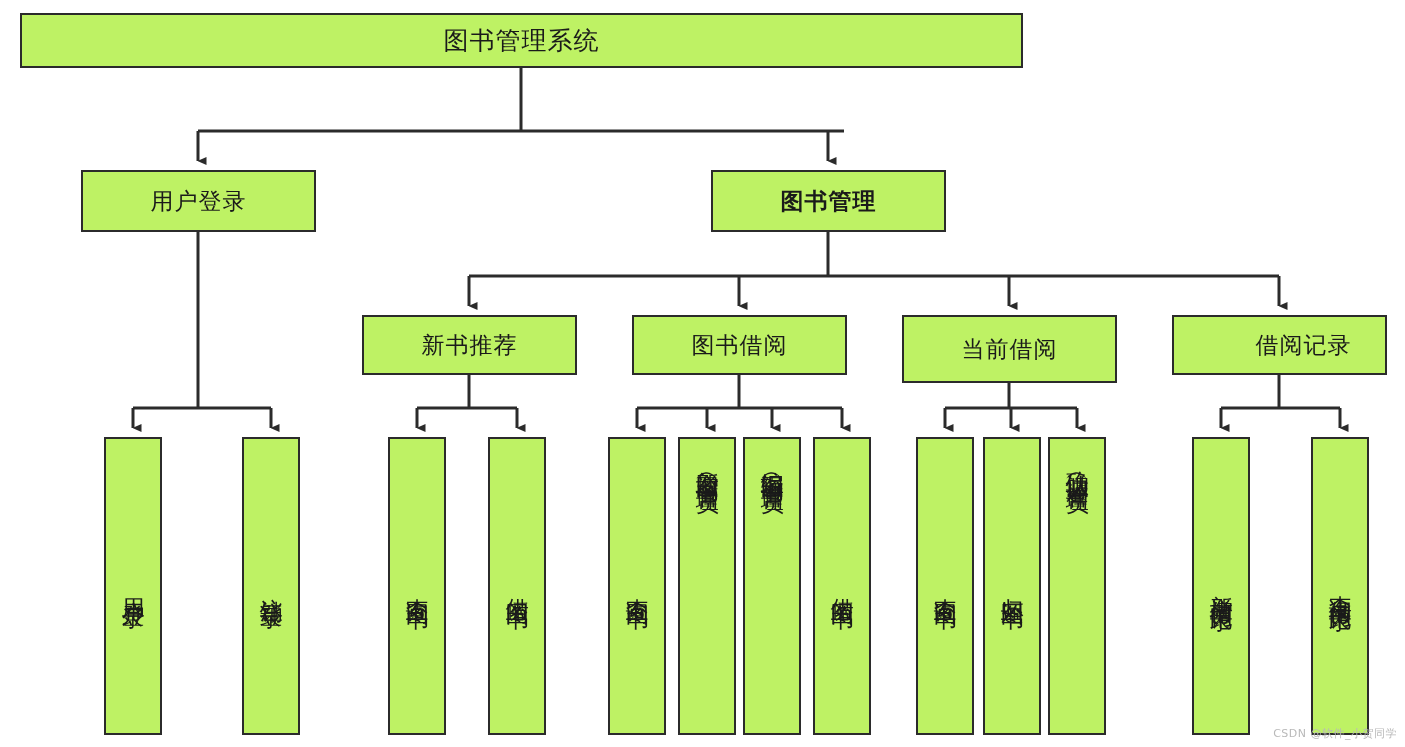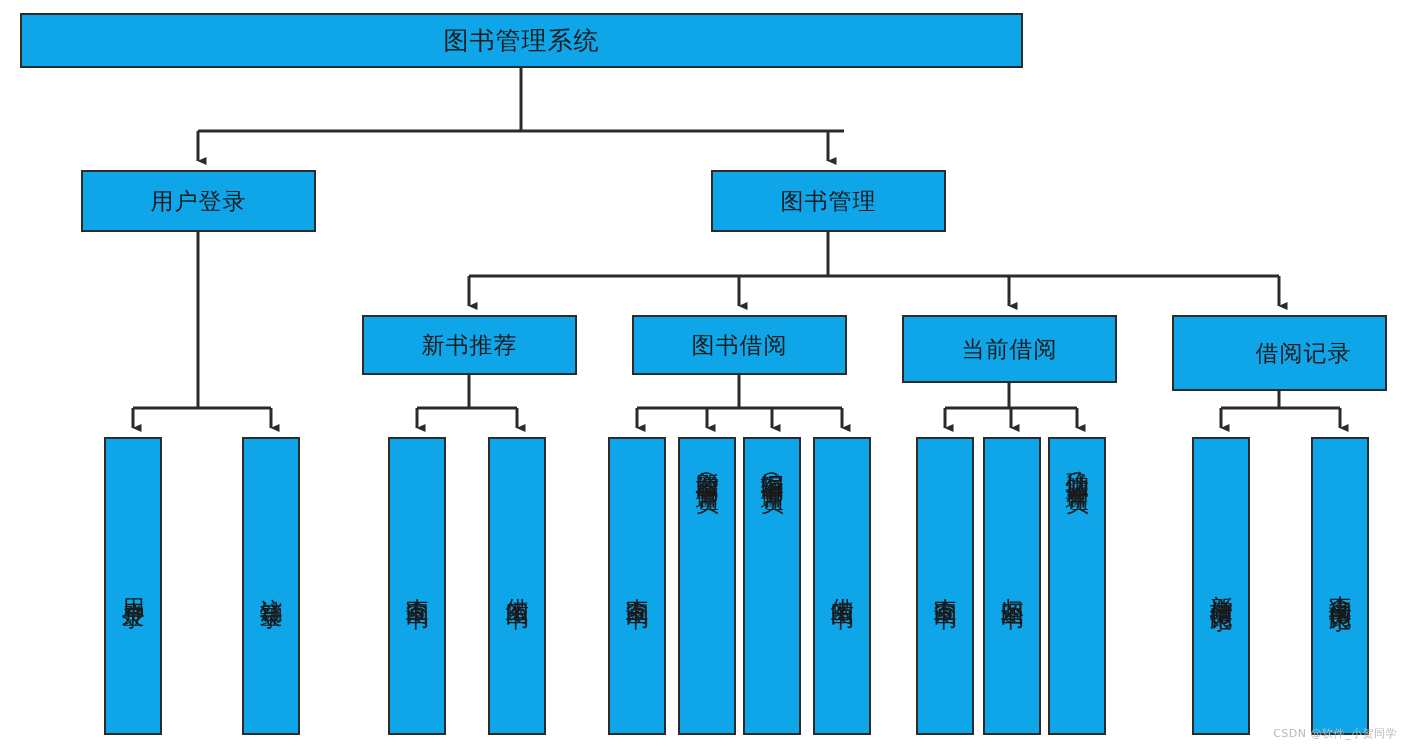--- a/index.html
+++ b/index.html
@@ -21,21 +21,21 @@
     position: absolute;
     left: 0;
     top: 0;
     width: 1405px;
     height: 747px;
     pointer-events: none;
   }
   .node {
     position: absolute;
     box-sizing: border-box;
-    background: #0ea5e9;
+    background: #bef264;
     border: 2px solid #2b2b2b;
     display: flex;
     align-items: center;
     justify-content: center;
     color: #1a1a1a;
   }
   .node.root {
     font-size: 25px;
   }
   .node.lvl2 {
@@ -130,34 +130,34 @@
     </g>
   </svg>
 
   <div class="node root" style="left:20px; top:13px; width:1003px; height:55px;">
     <span class="hlabel">图书管理系统</span>
   </div>
 
   <div class="node lvl2" style="left:81px; top:170px; width:235px; height:62px;">
     <span class="hlabel">用户登录</span>
   </div>
-  <div class="node lvl2" style="left:711px; top:170px; width:235px; height:62px;">
+  <div class="node lvl2" style="left:711px; top:170px; width:235px; height:62px;font-weight:bold;">
     <span class="hlabel">图书管理</span>
   </div>
 
   <div class="node lvl3" style="left:362px; top:315px; width:215px; height:60px;">
     <span class="hlabel">新书推荐</span>
   </div>
   <div class="node lvl3" style="left:632px; top:315px; width:215px; height:60px;">
     <span class="hlabel">图书借阅</span>
   </div>
   <div class="node lvl3" style="left:902px; top:315px; width:215px; height:68px;">
     <span class="hlabel">当前借阅</span>
   </div>
-  <div class="node lvl3" style="left:1172px; top:315px; width:215px; height:76px;padding-left:48px;">
+  <div class="node lvl3" style="left:1172px; top:315px; width:215px; height:60px;padding-left:48px;">
     <span class="hlabel">借阅记录</span>
   </div>
 
   <div class="node leaf short" style="left:104px; top:437px; width:58px; height:298px;">
     <span class="vlabel">用户登录</span>
   </div>
   <div class="node leaf short" style="left:242px; top:437px; width:58px; height:298px;">
     <span class="vlabel">注销登录</span>
   </div>
 

